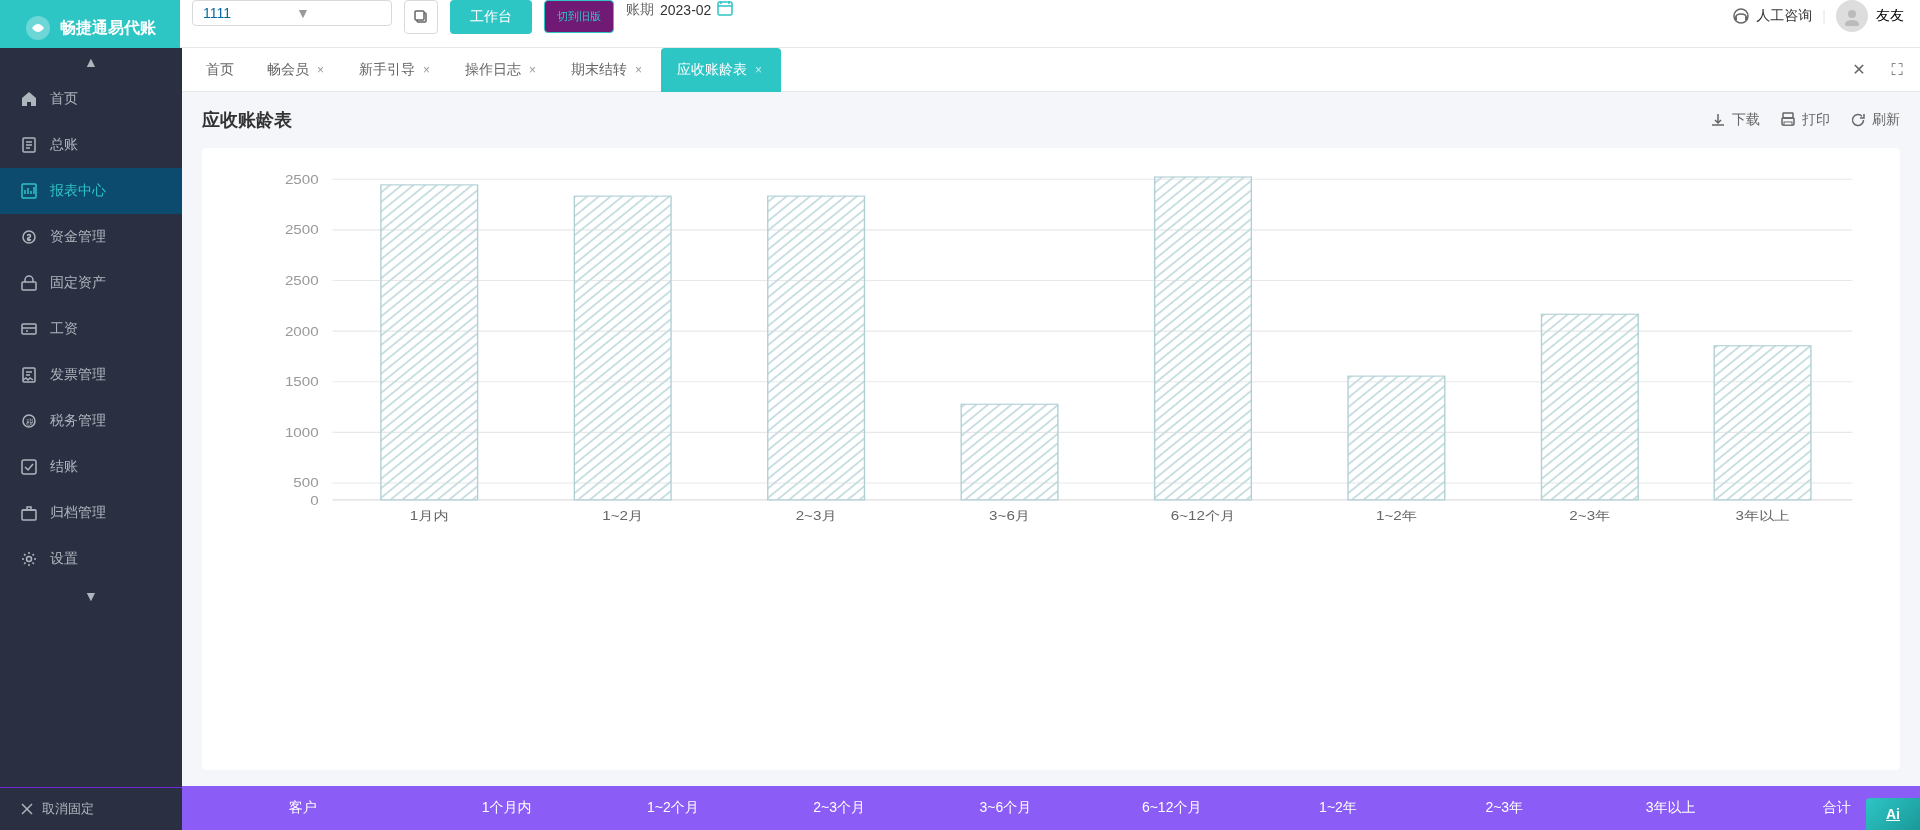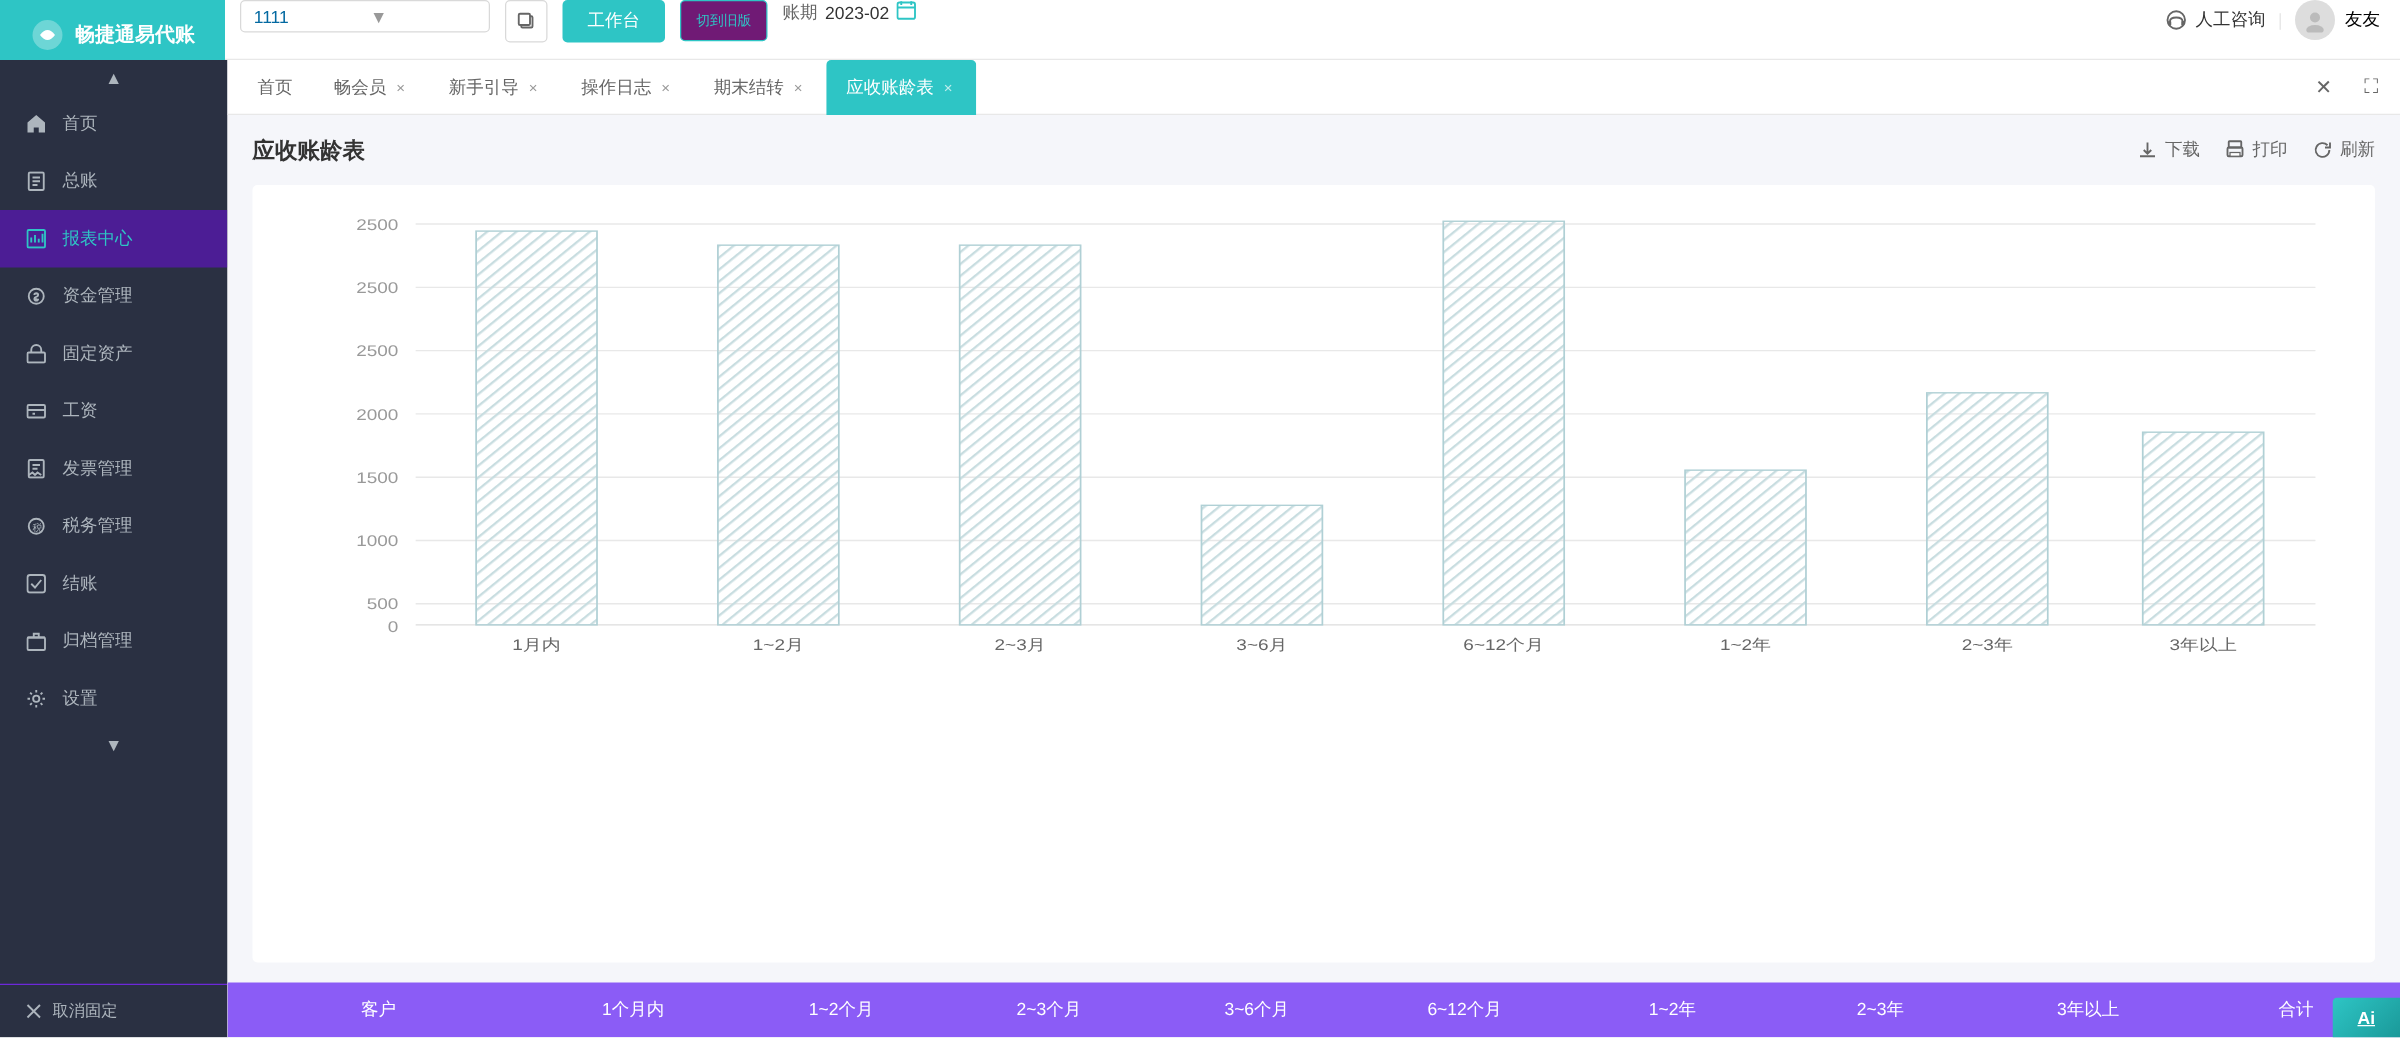--- a/index.html
+++ b/index.html
@@ -132,21 +132,21 @@
     }
     .sidebar-item {
       display: flex;
       align-items: center;
       gap: 12px;
       padding: 14px 20px;
       color: #adb5bd;
       cursor: pointer;
       transition: background 0.2s;
     }
-    .sidebar-item.active { background: #4c1d95; color: #2ec5c5; }
+    .sidebar-item.active { background: #0c4a6e; color: #2ec5c5; }
     .sidebar-item .si-icon {
       width: 18px;
       height: 18px;
       display: flex;
       align-items: center;
       justify-content: center;
       font-size: 16px;
     }
     .sidebar-item .si-label { font-size: 14px; }
     .sidebar-scroll-up, .sidebar-scroll-down {

